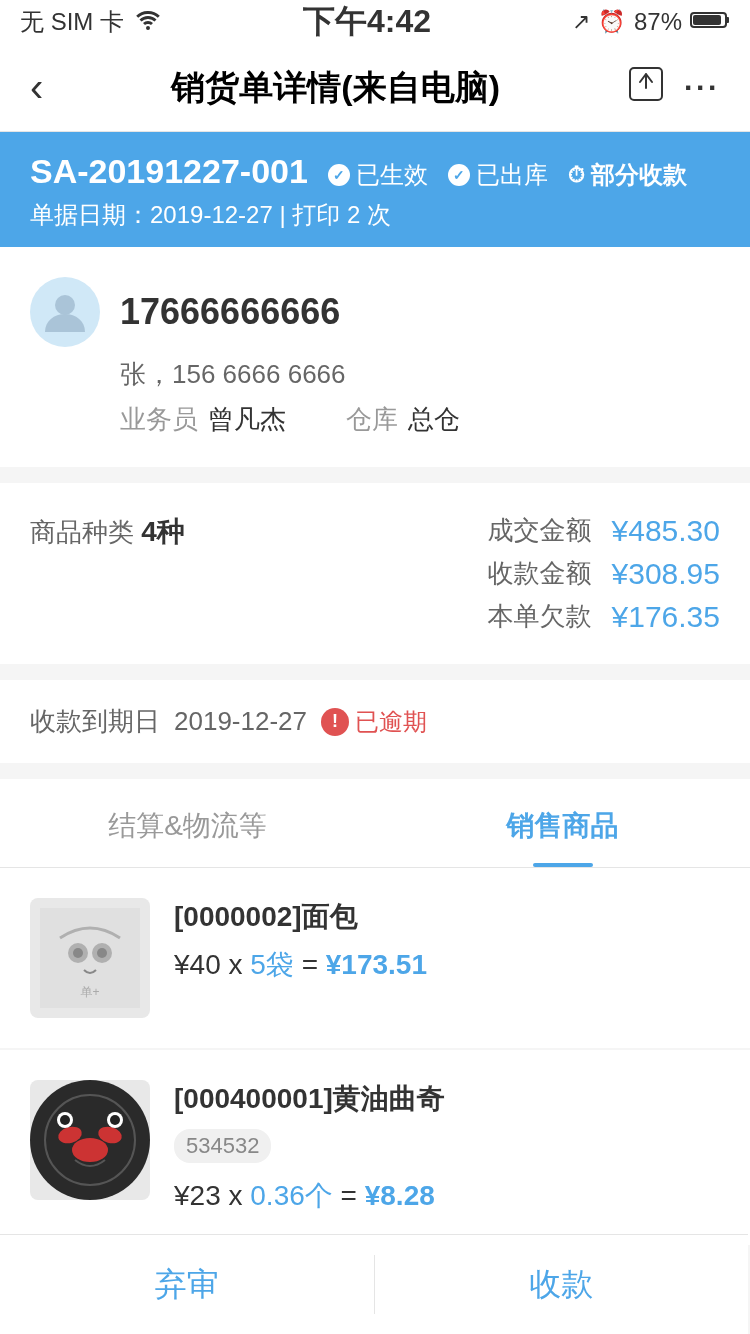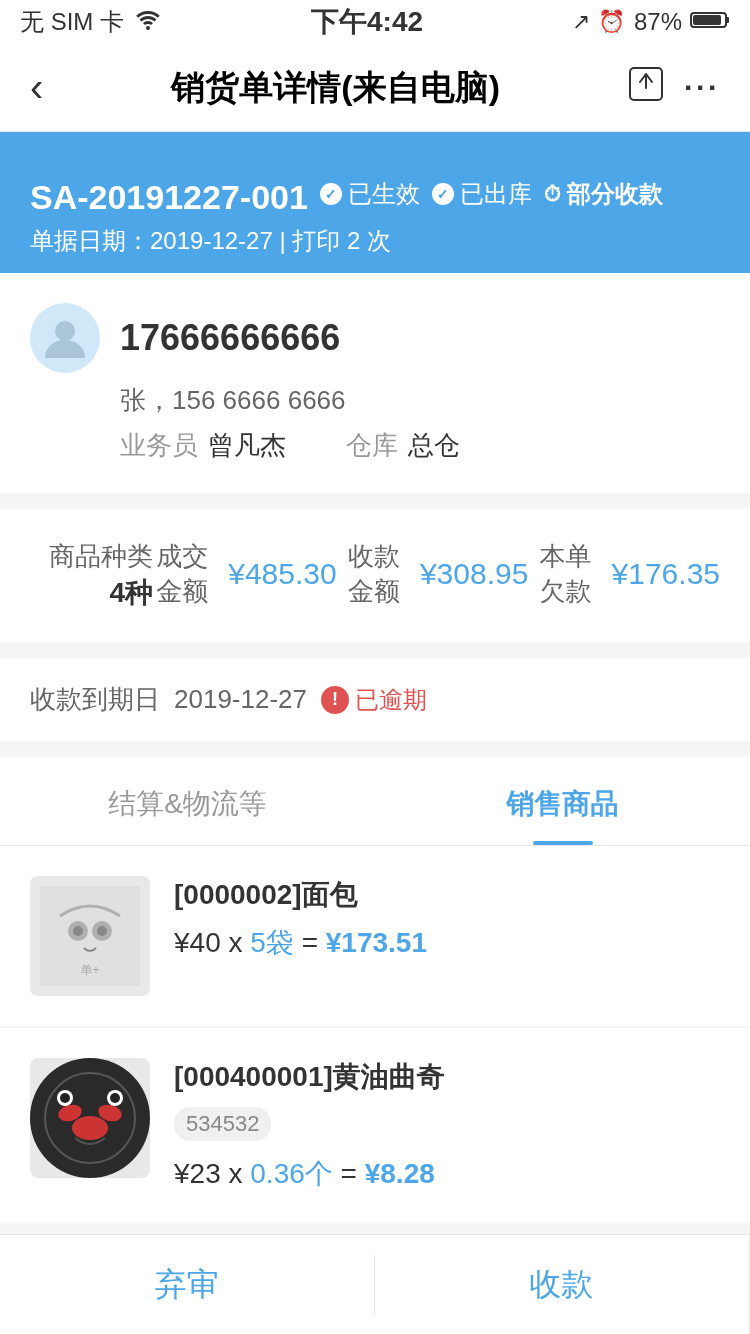--- a/index.html
+++ b/index.html
@@ -18,21 +18,21 @@
       background: #fff;
       height: 44px;
       display: flex;
       align-items: center;
       justify-content: space-between;
       padding: 0 20px;
       font-size: 24px;
       font-weight: 500;
     }
     .status-bar-left { display: flex; align-items: center; gap: 10px; }
-    .status-bar-center { font-size: 28px; font-weight: 600; text-align: center; }
+    .status-bar-center { font-size: 32px; font-weight: 600; text-align: center; }
     .status-bar-right { display: flex; align-items: center; gap: 8px; font-size: 24px; }
 
     
     .nav-bar {
       background: #fff;
       height: 88px;
       display: flex;
       align-items: center;
       justify-content: space-between;
       padding: 0 30px;
@@ -57,24 +57,23 @@
     
     .header-banner {
       background: #4da6e8;
       padding: 20px 30px 16px;
     }
     .header-order-id {
       font-size: 34px;
       font-weight: 700;
       color: #fff;
       display: flex;
-      align-items: flex-start;
-      gap: 12px;
+      align-items: flex-end;
+      gap: 20px;
       flex-wrap: wrap;
-      margin-top: 26px;
     }
     .status-badge {
       display: inline-flex;
       align-items: center;
       gap: 6px;
       font-size: 24px;
       font-weight: 400;
       color: #fff;
     }
     .status-badge .check-icon {
@@ -151,27 +150,26 @@
     .meta-value { color: #333; font-weight: 500; }
 
     
     .stats-card {
       background: #fff;
       padding: 30px;
       margin-bottom: 16px;
       display: flex;
       justify-content: space-between;
       align-items: flex-start;
-      text-align: right;
     }
     .stats-left { font-size: 26px; color: #666; }
     .stats-left .count { font-size: 28px; color: #333; font-weight: 600; }
     .stats-right {
       display: flex;
-      flex-direction: row;
+      flex-direction: column;
       gap: 8px;
       align-items: flex-end;
     }
     .stats-row {
       display: flex;
       gap: 20px;
       align-items: center;
       font-size: 26px;
       color: #666;
     }

